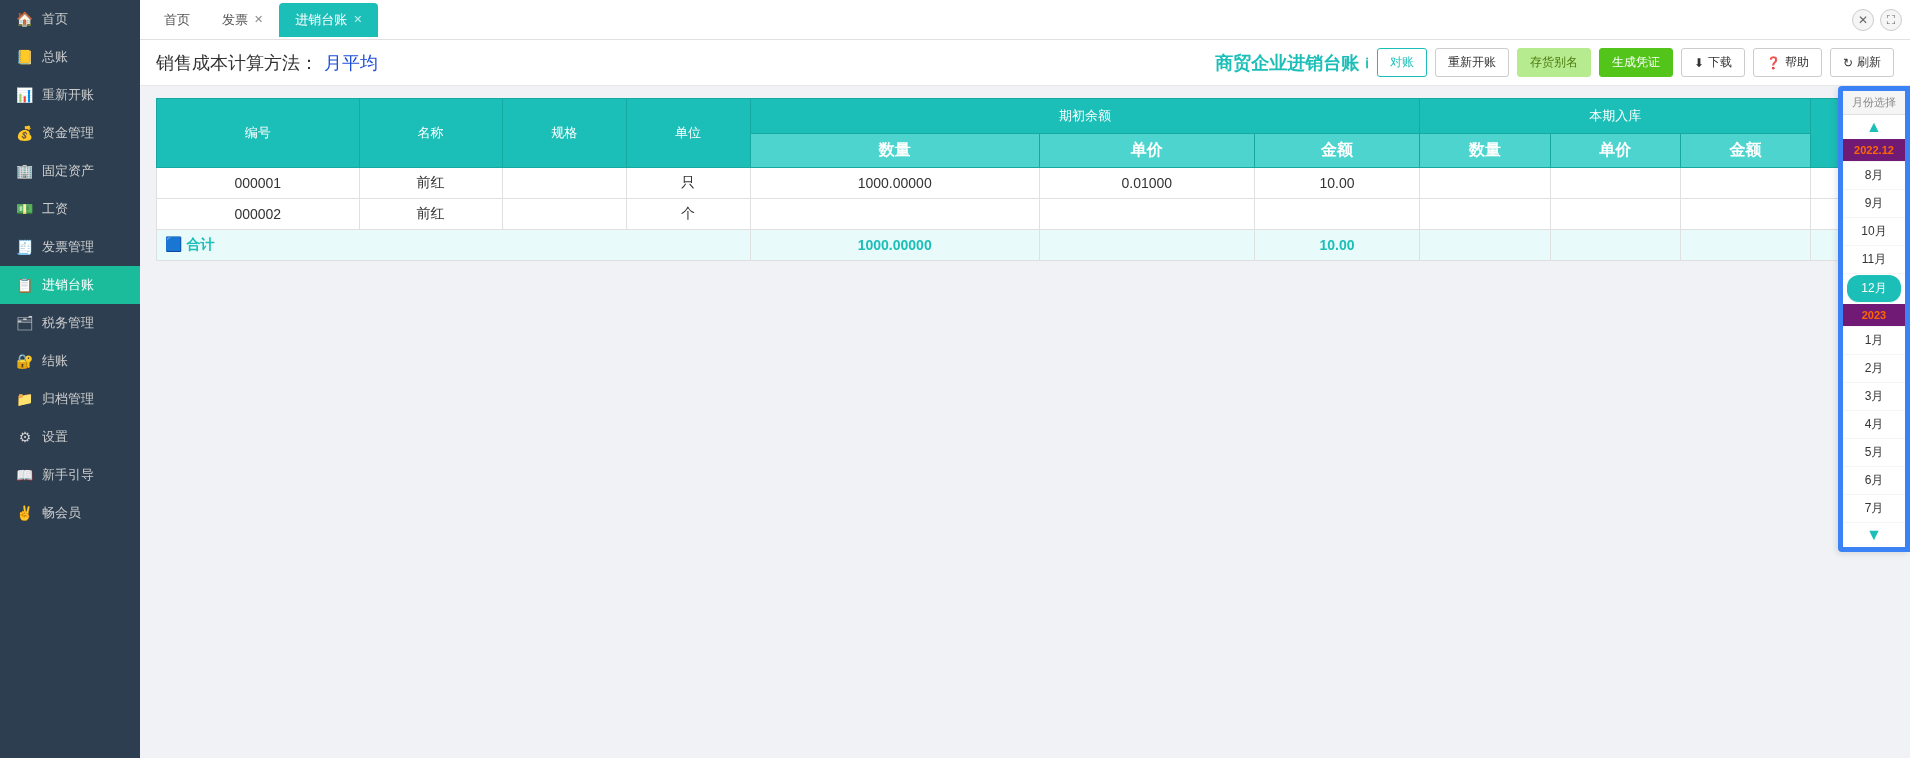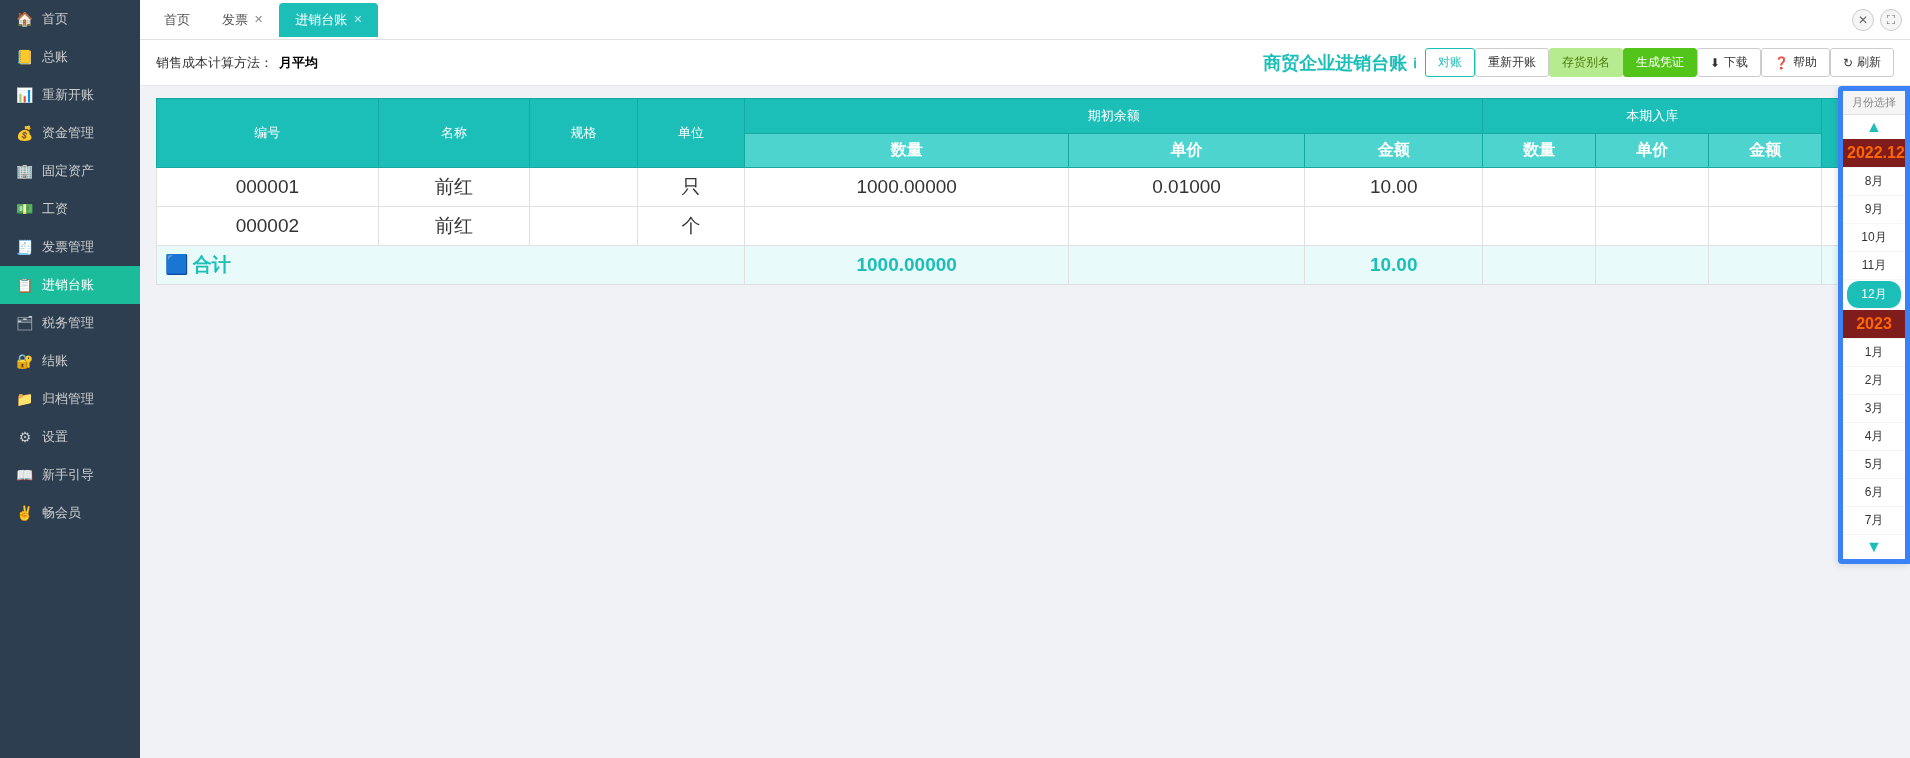--- a/index.html
+++ b/index.html
@@ -105,34 +105,35 @@
       padding: 8px 16px;
       background: #fff;
       border-bottom: 1px solid #e8e8e8;
       gap: 8px;
     }
     .toolbar-left {
       flex: 1;
       display: flex;
       align-items: center;
       gap: 6px;
-      font-size: 13px;
+      font-size: 18px;
       color: #333;
     }
     .toolbar-center {
       font-size: 18px;
       font-weight: bold;
       color: #1cbfb8;
       display: flex;
       align-items: center;
       gap: 6px;
     }
     .toolbar-right {
       display: flex;
       align-items: center;
+      gap: 8px;
     }
     .btn {
       padding: 5px 12px;
       border-radius: 3px;
       border: 1px solid #ccc;
       background: #fff;
       cursor: pointer;
       font-size: 12px;
       color: #333;
       white-space: nowrap;
@@ -169,21 +170,21 @@
       color: #fff;
       text-align: center;
       padding: 6px 4px;
       border: 1px solid #17a8a1;
       font-size: 16px;
     }
     tbody tr td {
       border: 1px solid #e0e0e0;
       padding: 6px 8px;
       text-align: center;
-      font-size: 19px;
+      font-size: 14px;
       color: #333;
       background: #fff;
     }
     .total-row td {
       background: #e8fafa !important;
       font-weight: bold;
       color: #1cbfb8;
     }
     .total-icon {
       color: #1cbfb8;
@@ -213,25 +214,25 @@
     .month-item {
       text-align: center;
       padding: 5px 4px;
       cursor: pointer;
       font-size: 12px;
       color: #333;
       border-bottom: 1px solid #f5f5f5;
     }
     .month-item.active { background: #1cbfb8; color: #fff; border-radius: 12px; margin: 1px 4px; }
     .month-item.year-label {
-      background: #7f1d1d;
+      background: #701a75;
       color: #ff6600;
       font-weight: bold;
       cursor: default;
-      font-size: 16px;
+      font-size: 11px;
     }
     .month-nav {
       display: flex;
       justify-content: center;
       align-items: center;
       padding: 3px;
       cursor: pointer;
       color: #1cbfb8;
       font-size: 16px;
     }
@@ -321,21 +322,21 @@
       <div class="win-btn">✕</div>
       <div class="win-btn">⛶</div>
     </div>
   </div>
 
   <div class="content">
 
     <div class="toolbar">
       <div class="toolbar-left">
         <span>销售成本计算方法：</span>
-        <span style="color:#000000;font-weight:bold;">月平均</span>
+        <span style="color:#1d4ed8;font-weight:normal;">月平均</span>
       </div>
       <div class="toolbar-center">
         <span>商贸企业进销台账</span>
         <span style="font-size:14px;color:#1cbfb8;">ℹ</span>
       </div>
       <div class="toolbar-right">
         <button class="btn btn-outline-cyan">对账</button>
         <button class="btn">重新开账</button>
         <button class="btn btn-light-green">存货别名</button>
         <button class="btn btn-primary">生成凭证</button>

